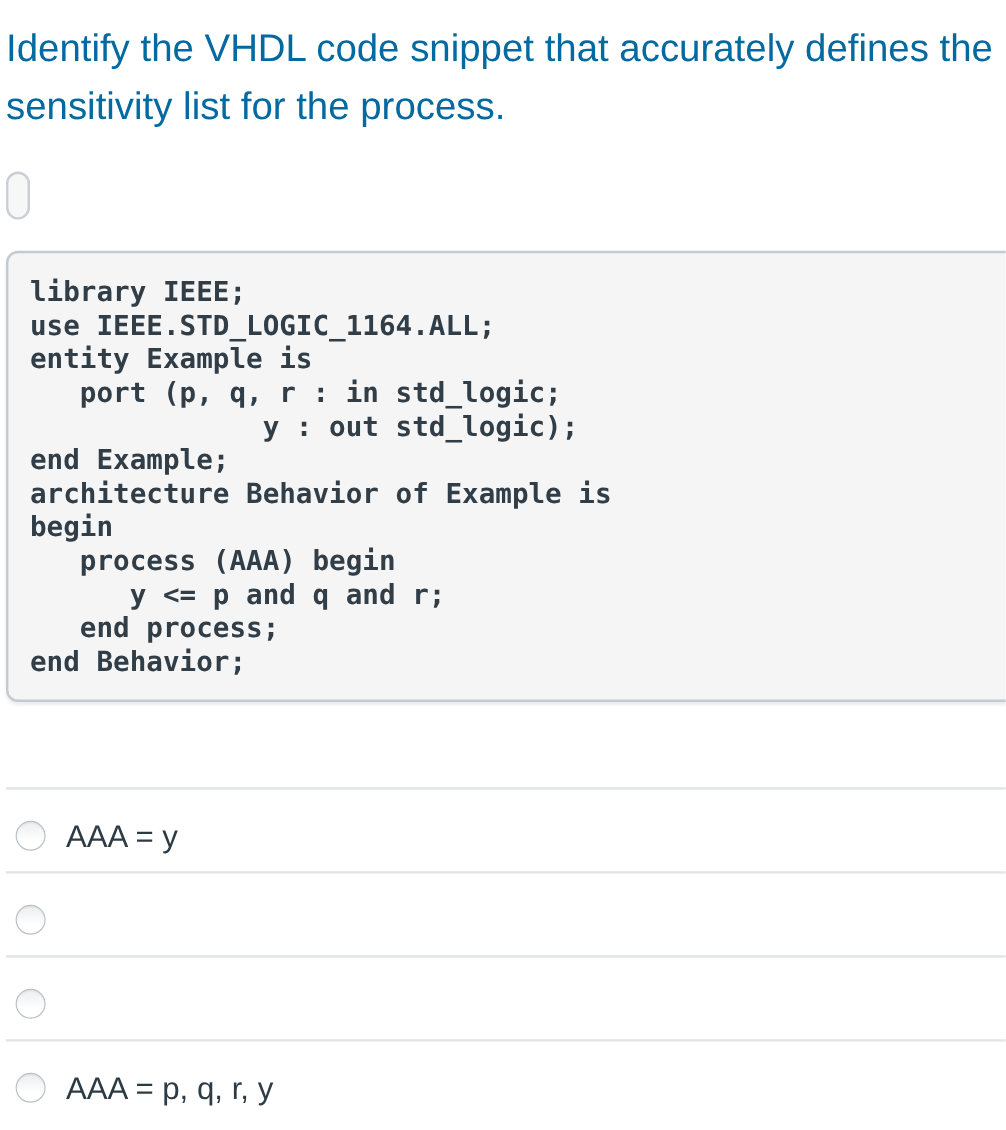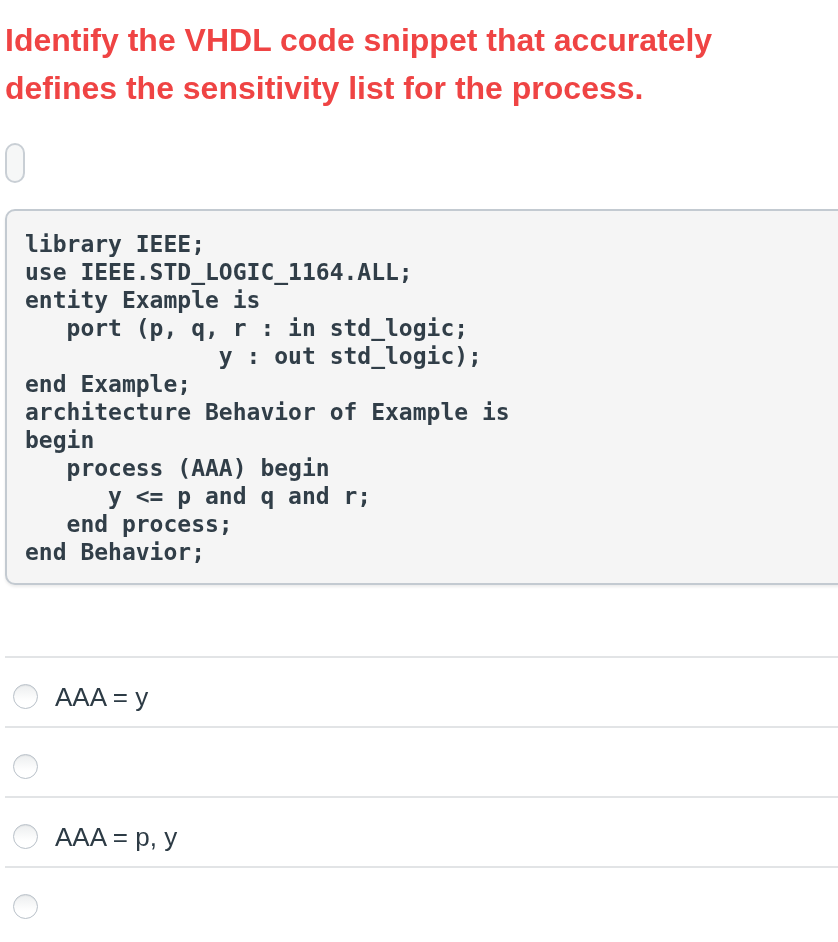--- a/index.html
+++ b/index.html
@@ -18,22 +18,22 @@
     width: 838px;
     height: 942px;
     padding-left: 5px;
     box-sizing: border-box;
     overflow: hidden;
   }
   .question-text {
     margin: 16px 6px 0 0;
     font-size: 32px;
     line-height: 48px;
-    font-weight: 700;
-    color: #ef4444;
+    font-weight: 400;
+    color: #0369a1;
   }
   .pill-placeholder {
     margin-top: 31px;
     width: 20px;
     height: 40px;
     box-sizing: border-box;
     border: 2px solid #c9cfd5;
     border-radius: 11px;
     background: #f6f7f7;
   }
@@ -119,22 +119,22 @@
       <span class="radio"></span>
       <span class="option-label">AAA = y</span>
     </div>
 
     <div class="option-row">
       <span class="radio"></span>
     </div>
 
     <div class="option-row">
       <span class="radio"></span>
-      <span class="option-label">AAA = p, y</span>
     </div>
 
     <div class="option-row">
       <span class="radio"></span>
+      <span class="option-label">AAA = p, q, r, y</span>
     </div>
 
   </div>
 
 </div>
 
 </body></html>

